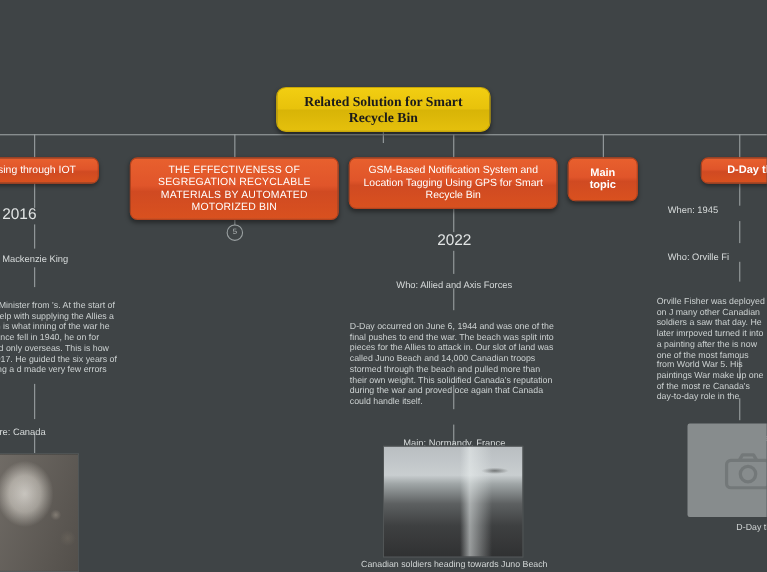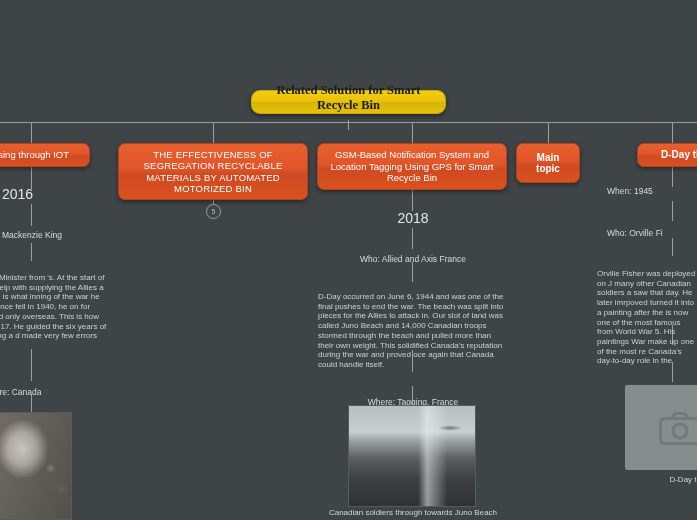--- a/index.html
+++ b/index.html
@@ -15,27 +15,27 @@
     background: #3f4446;
   }
 
   
   .vline { position: absolute; width: 1px; background: #9aa0a1; }
   .hline { position: absolute; height: 1px; background: #9aa0a1; }
 
   
   .title-pill {
     position: absolute;
-    left: 251px; top: 90px;
-    width: 195px; height: 24px;
+    left: 251px; top: 79px;
+    width: 195px; height: 41px;
     background: linear-gradient(180deg, #f2ce12 0%, #e8c20b 48%, #d8b407 52%, #e5c00c 100%);
     border: 1px solid #c9a706;
     border-radius: 9px;
     box-shadow: 0 2px 4px rgba(0,0,0,.45);
-    display: flex; align-items: flex-end; justify-content: center;
+    display: flex; align-items: center; justify-content: center;
     text-align: center;
     color: #1b1b1b;
     font-family: "Liberation Serif", serif;
     font-weight: bold;
     font-size: 12.5px;
     line-height: 15px;
     padding: 0 8px;
   }
 
   
@@ -230,42 +230,42 @@
   </div>
 
   <div class="col" id="col-left">
     <div class="year" style="margin-bottom:28px;">2016</div>
     <div class="meta" style="text-align:left; padding-left:62px; margin-bottom:32px;">Mackenzie King</div>
     <div class="body-text" style="padding-left:0; width:168px;">Canada's Prime Minister from 's. At the start of the war King st help with supplying the Allies a huge army which is what inning of the war he didn't ut after France fell in 1940, he on for home service and only overseas. This is how he on crisis of 1917. He guided the six years of conflict overseeing a d made very few errors during</div>
     <div class="meta" style="text-align:left; padding-left:50px; margin-top:36px;">here: Canada</div>
   </div>
 
   <div class="col" id="col-mid">
-    <div class="year" style="margin-bottom:28px;">2018</div>
-    <div class="meta" style="margin-bottom:27px;">Who: Allied and Axis France</div>
+    <div class="year" style="margin-bottom:28px;">2022</div>
+    <div class="meta" style="margin-bottom:27px;">Who: Allied and Axis Forces</div>
     <div class="body-text">D-Day occurred on June 6, 1944 and was one of the final pushes to end the war. The beach was split into pieces for the Allies to attack in. Our slot of land was called Juno Beach and 14,000 Canadian troops stormed through the beach and pulled more than their own weight. This solidified Canada's reputation during the war and proved oce again that Canada could handle itself.</div>
-    <div class="meta" style="margin-top:27px;">Where: Tagging, France</div>
+    <div class="meta" style="margin-top:27px;">Main: Normandy, France</div>
   </div>
 
   <div class="col" id="col-right">
     <div class="meta" style="text-align:left; padding-left:10px; margin-bottom:31px;">When: 1945</div>
     <div class="meta" style="text-align:left; padding-left:10px; margin-bottom:30px;">Who: Orville Fi</div>
     <div class="body-text" style="width:100px;">Orville Fisher was deployed on J many other Canadian soldiers a saw that day. He later imrpoved turned it into a painting after the is now one of the most famous from World War 5. His paintings War make up one of the most re Canada's day-to-day role in the</div>
     <div class="meta" style="text-align:left; padding-left:48px; margin-top:27px;">Where: Normandy,</div>
   </div>
 
   <div class="photo-frame" id="photo-king">
     <div class="king-img"></div>
   </div>
 
   <div class="photo-frame" id="photo-juno">
     <div class="juno-img"></div>
   </div>
 
-  <div class="photo-caption" id="cap-juno">Canadian soldiers through towards Juno Beach</div>
+  <div class="photo-caption" id="cap-juno">Canadian soldiers heading towards Juno Beach</div>
 
   <div id="photo-placeholder">
     <svg class="cam-icon" width="42" height="34" viewBox="0 0 42 34">
       <rect x="1.5" y="7.5" width="39" height="25" rx="4" fill="none" stroke="#5c6161" stroke-width="3"></rect>
       <path d="M13 7.5 L16 2.5 L26 2.5 L29 7.5 Z" fill="none" stroke="#5c6161" stroke-width="3" stroke-linejoin="round"></path>
       <circle cx="21" cy="20" r="7" fill="none" stroke="#5c6161" stroke-width="3"></circle>
     </svg>
   </div>
 
   <div class="photo-caption" id="cap-dday">D-Day the Ass</div>

